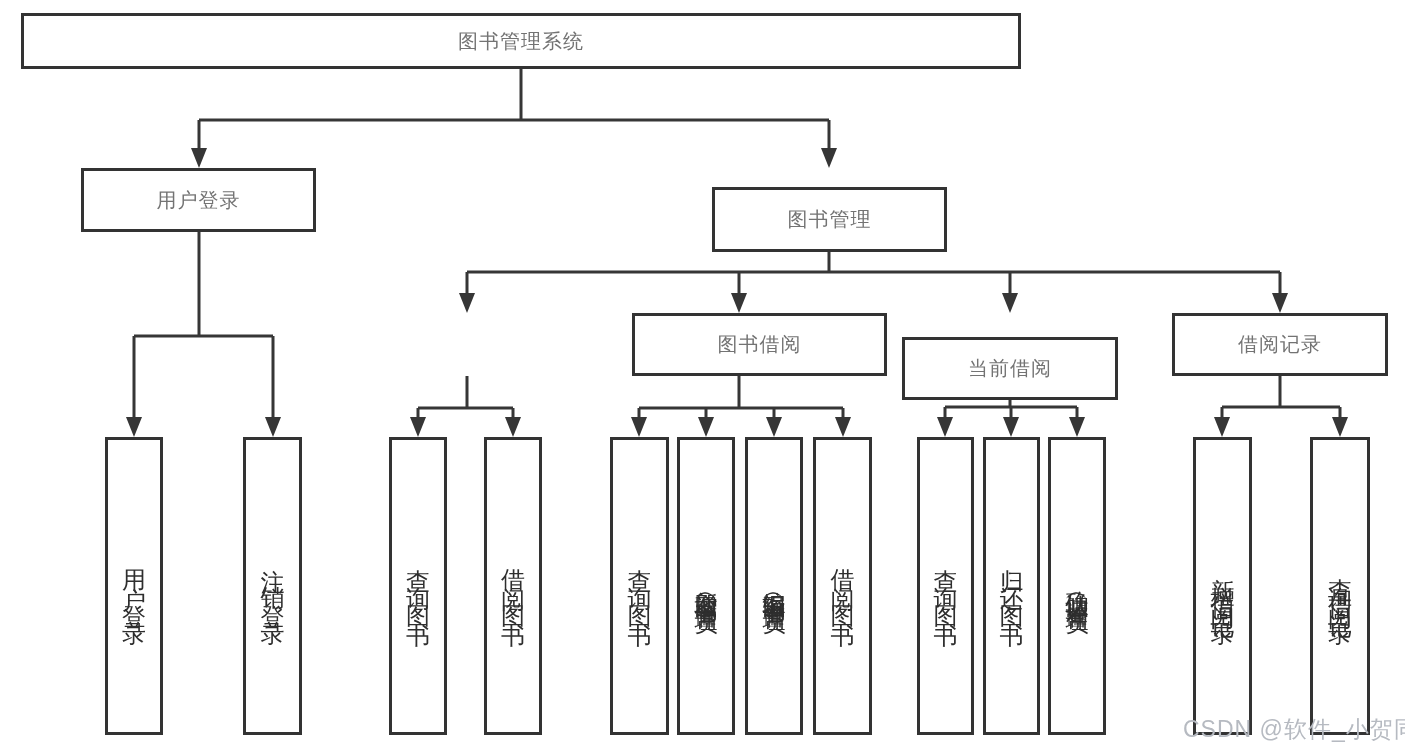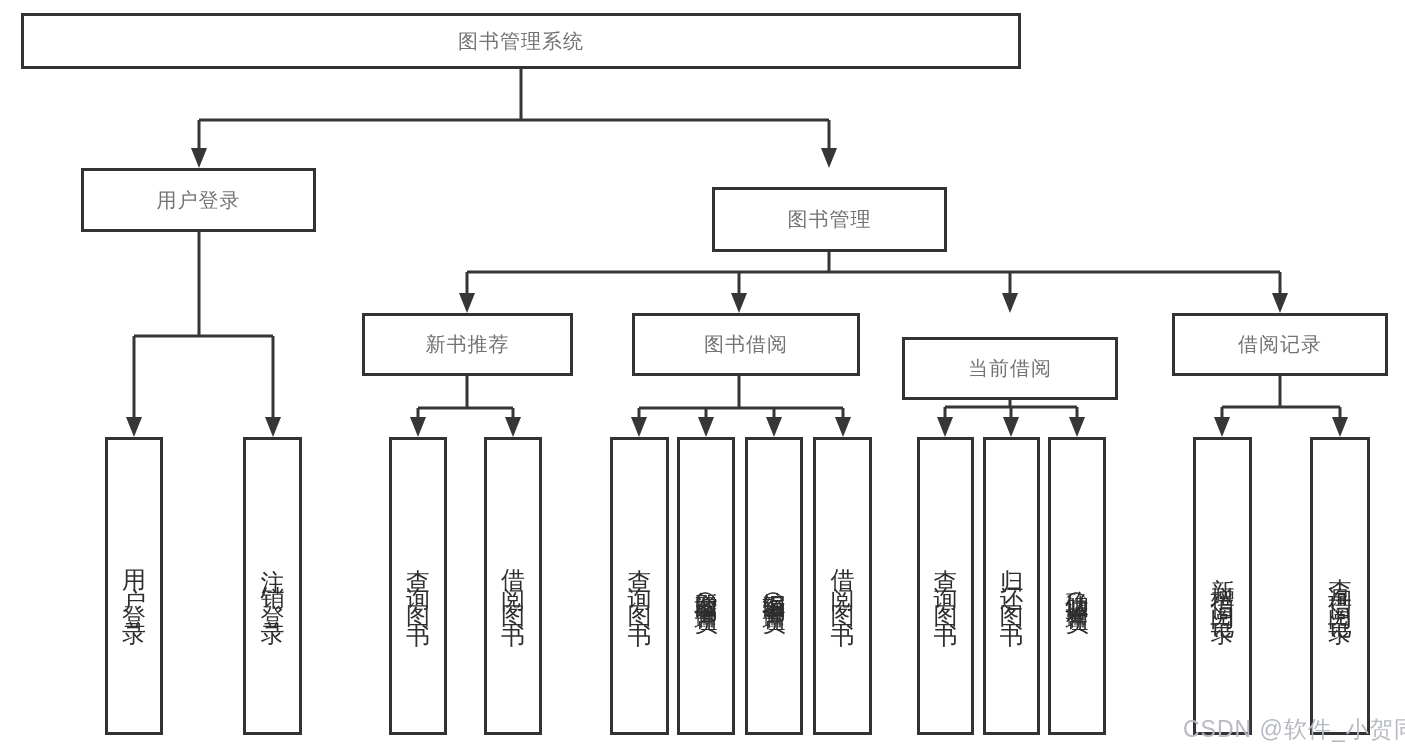--- a/index.html
+++ b/index.html
@@ -75,24 +75,21 @@
     <span class="label">图书管理系统</span>
   </div>
 
   <div class="box" style="left:81px; top:168px; width:235px; height:64px;">
     <span class="label">用户登录</span>
   </div>
   <div class="box" style="left:712px; top:168px; width:235px; height:65px;margin-top:19px;">
     <span class="label">图书管理</span>
   </div>
 
-  <div class="box" style="left:362px; top:313px; width:211px; height:63px;">
-    <span class="label">新书推荐</span>
-  </div>
-  <div class="box" style="left:632px; top:313px; width:228px; height:63px;">
+  <div class="box" style="left:632px; top:313px; width:255px; height:63px;">
     <span class="label">图书借阅</span>
   </div>
   <div class="box" style="left:902px; top:313px; width:216px; height:63px;margin-top:24px;">
     <span class="label">当前借阅</span>
   </div>
   <div class="box" style="left:1172px; top:313px; width:216px; height:63px;">
     <span class="label">借阅记录</span>
   </div>
 
   <div class="box leaf" style="left:105px; top:437px; width:58px; height:298px;">

